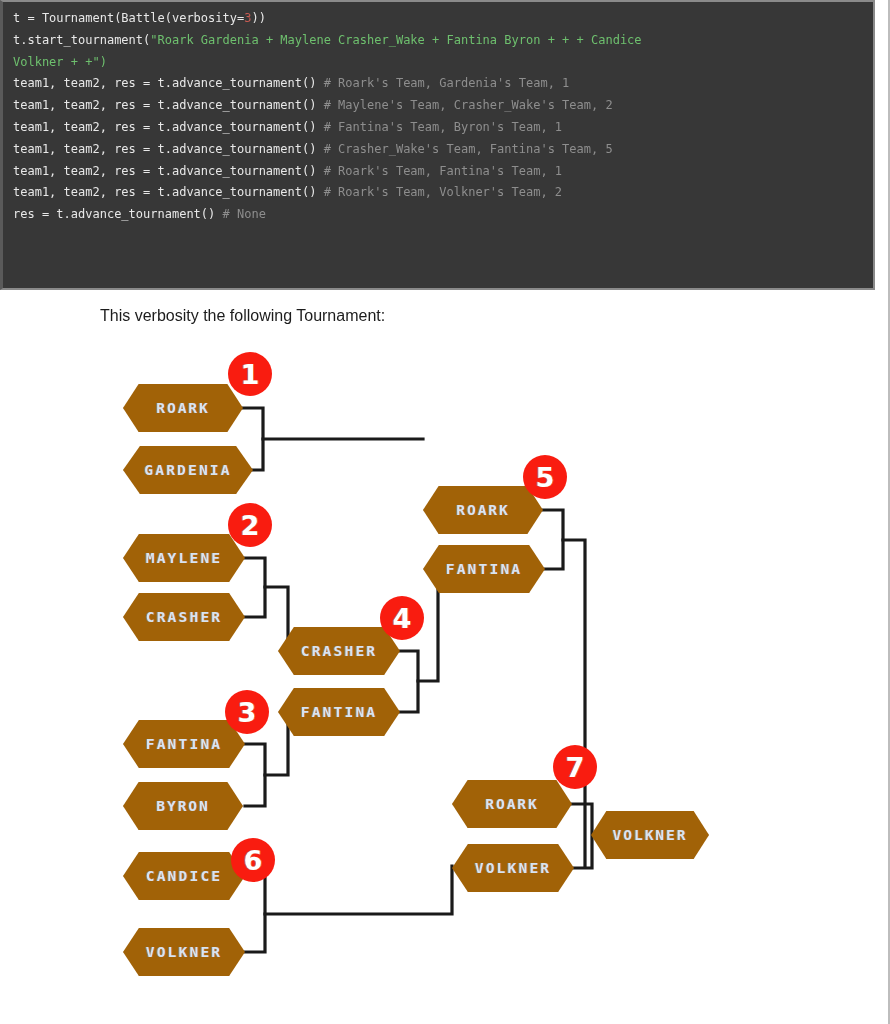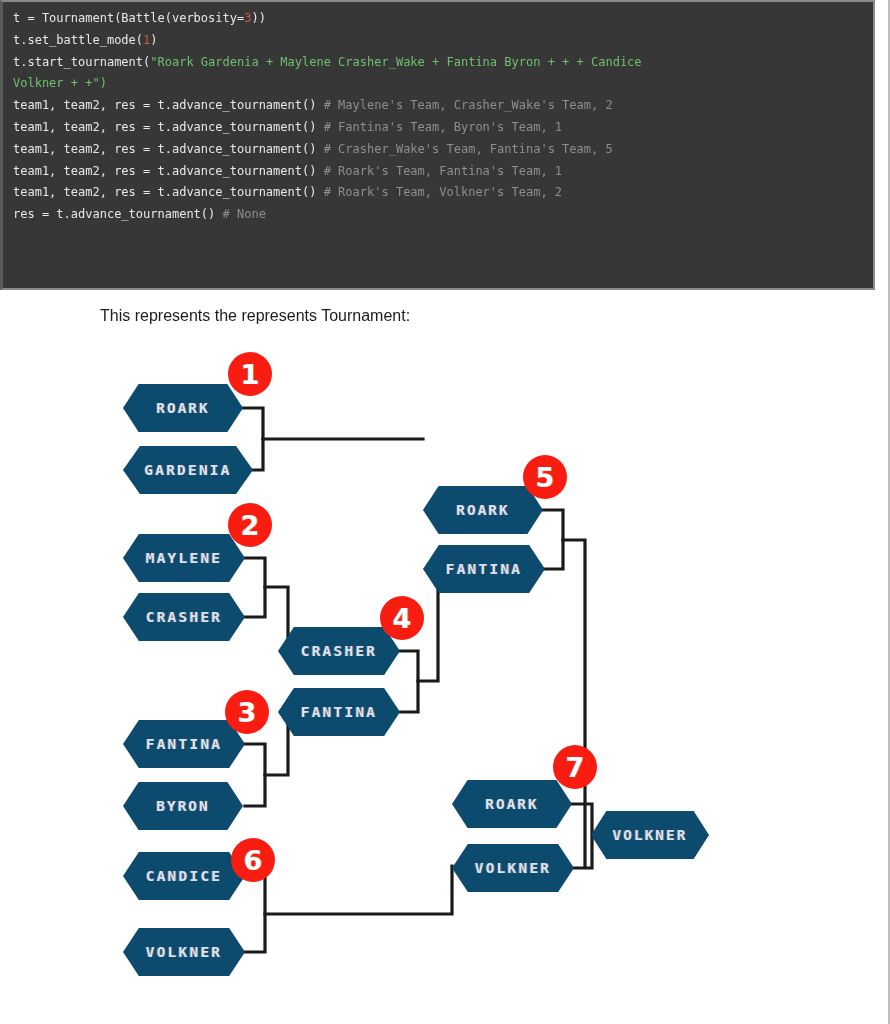--- a/index.html
+++ b/index.html
@@ -61,21 +61,21 @@
     left: 0;
     top: 330px;
     width: 890px;
     height: 694px;
   }
   #bracket svg { position:absolute; left:0; top:0; }
 
   .badge {
     position: absolute;
     height: 48px;
-    background: #0c4a6e;
+    background: #a16207;
     display: flex;
     align-items: center;
     justify-content: center;
     clip-path: polygon(0% 50%, 13% 0%, 87% 0%, 100% 50%, 87% 100%, 13% 100%);
     box-shadow: 0 2px 0 rgba(0,0,0,0.18);
   }
   .badge span {
     color: #d8e4ef;
     font-family: "DejaVu Sans Mono", monospace;
     font-size: 14.5px;
@@ -101,32 +101,32 @@
     font-weight: bold;
     text-shadow: 1px 0 0 rgba(255,180,60,0.55), -1px 0 0 rgba(90,180,255,0.5);
     z-index: 5;
   }
 </style>
 </head>
 <body>
 
 <div id="code-block">
     <div class="code-line"><span>t = Tournament(Battle(verbosity=</span><span class="tok-num">3</span><span>))</span></div>
-    <div class="code-line"><span>t.set_battle_mode(</span><span class="tok-num">1</span><span>)</span></div>
     <div class="code-line"><span>t.start_tournament(</span><span class="tok-str">"Roark Gardenia + Maylene Crasher_Wake + Fantina Byron + + + Candice</span></div>
     <div class="code-line"><span class="tok-str">Volkner + +")</span></div>
+    <div class="code-line"><span>team1, team2, res = t.advance_tournament() </span><span class="tok-com"># Roark's Team, Gardenia's Team, 1</span></div>
     <div class="code-line"><span>team1, team2, res = t.advance_tournament() </span><span class="tok-com"># Maylene's Team, Crasher_Wake's Team, 2</span></div>
     <div class="code-line"><span>team1, team2, res = t.advance_tournament() </span><span class="tok-com"># Fantina's Team, Byron's Team, 1</span></div>
     <div class="code-line"><span>team1, team2, res = t.advance_tournament() </span><span class="tok-com"># Crasher_Wake's Team, Fantina's Team, 5</span></div>
     <div class="code-line"><span>team1, team2, res = t.advance_tournament() </span><span class="tok-com"># Roark's Team, Fantina's Team, 1</span></div>
     <div class="code-line"><span>team1, team2, res = t.advance_tournament() </span><span class="tok-com"># Roark's Team, Volkner's Team, 2</span></div>
     <div class="code-line"><span>res = t.advance_tournament() </span><span class="tok-com"># None</span></div>
   </div>
 
-<div id="caption">This represents the represents Tournament:</div>
+<div id="caption">This verbosity the following Tournament:</div>
 
 <div id="bracket">
 
   <svg width="890" height="694">
     <g fill="none" stroke="#1a1a1a" stroke-width="3.2" stroke-linecap="square">
 
       <path d="M243 78 L263 78 L263 140 L243 140"></path>
       <path d="M263 109 L423 109"></path>
 
       <path d="M245 228 L265 228 L265 287 L245 287"></path>

